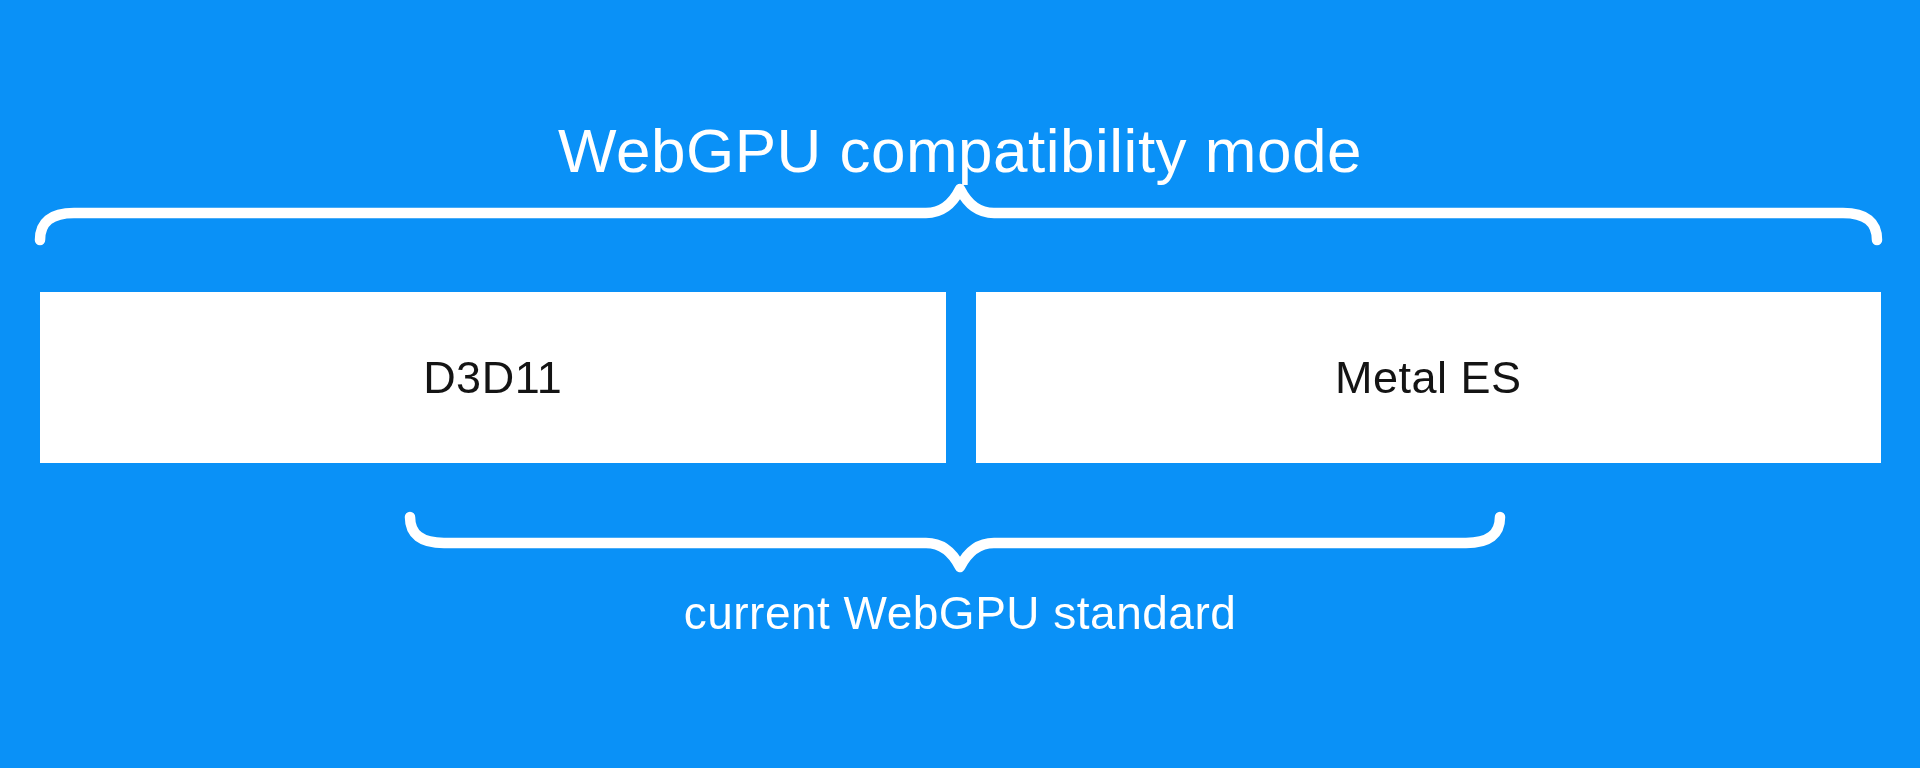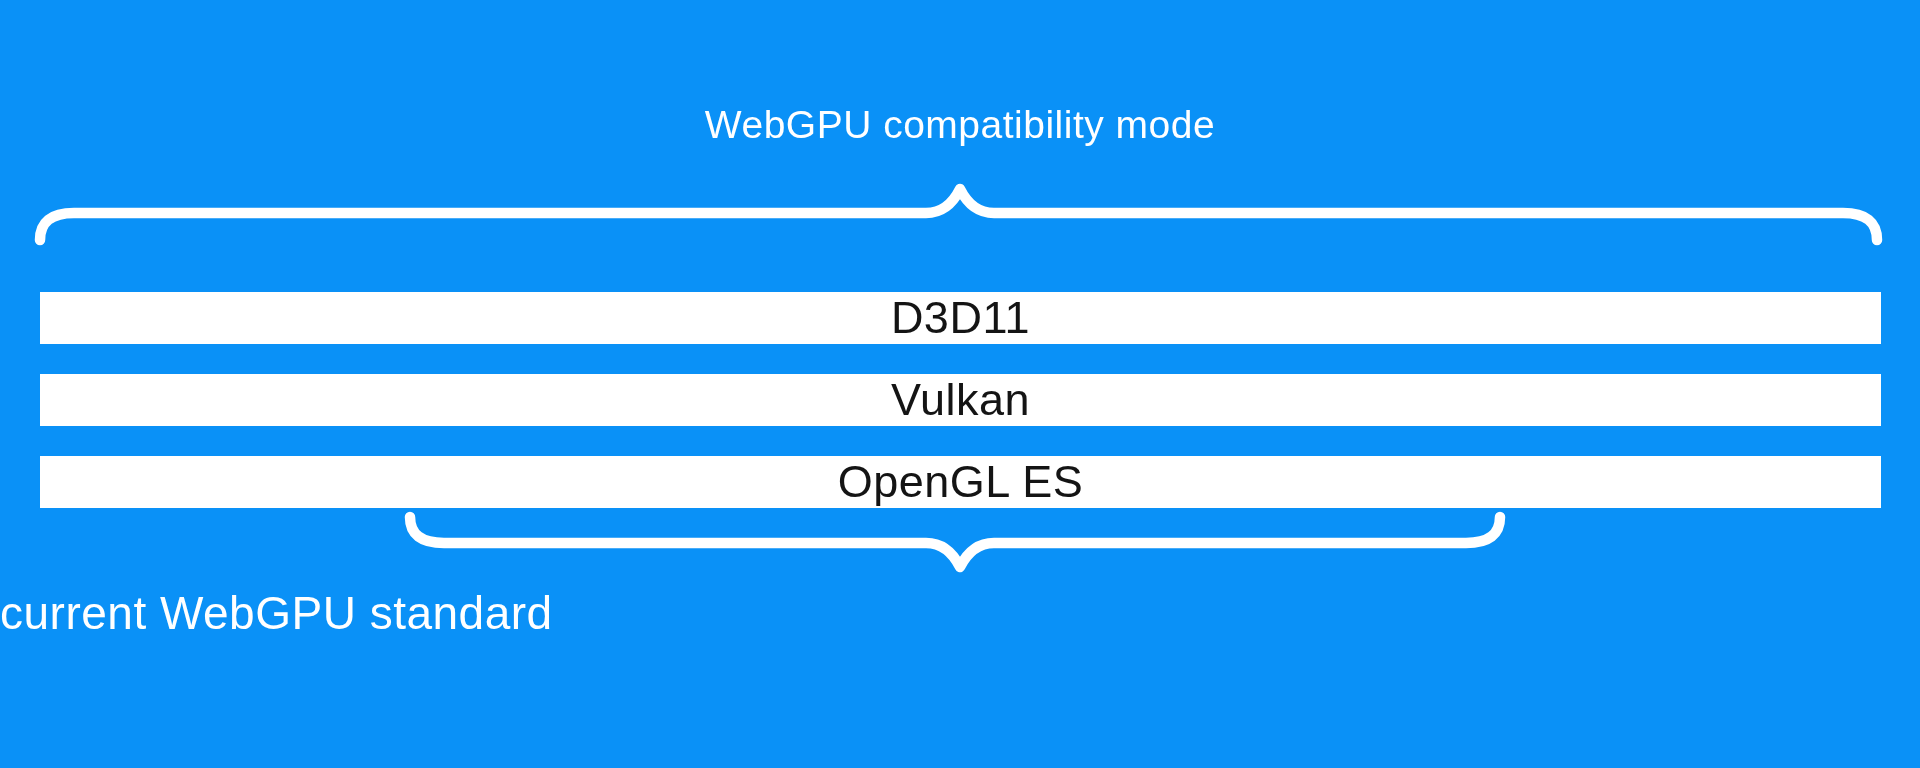--- a/index.html
+++ b/index.html
@@ -18,25 +18,25 @@
   .canvas {
     position: relative;
     width: 1920px;
     height: 768px;
     background: var(--background);
     overflow: hidden;
     font-family: "Liberation Sans", "DejaVu Sans", sans-serif;
   }
   .top-label {
     position: absolute;
-    top: 98px;
+    top: 124px;
     left: 0;
     width: 100%;
     text-align: center;
-    font-size: 39px;
+    font-size: 62px;
     line-height: 54px;
     color: var(--accent-text);
     letter-spacing: 0.5px;
   }
   .brace-svg {
     position: absolute;
     top: 0;
     left: 0;
     width: 1920px;
     height: 768px;
@@ -51,37 +51,37 @@
     stroke-linejoin: round;
   }
   .boxes-row {
     position: absolute;
     top: 292px;
     left: 40px;
     width: 1841px;
     height: 171px;
     display: flex;
     gap: 30px;
-    flex-direction: column;
   }
   .api-box {
     flex: 1 1 0;
     background: var(--box-bg);
     display: flex;
     align-items: center;
     justify-content: center;
     font-size: 45px;
     color: var(--box-text);
     letter-spacing: 0.5px;
   }
   .bottom-label {
     position: absolute;
     top: 586px;
     left: 0;
     width: 100%;
+    text-align: center;
     font-size: 46px;
     line-height: 54px;
     color: var(--accent-text);
     letter-spacing: 0.5px;
   }
 </style>
 </head>
 <body>
 
 <div class="canvas">
@@ -103,22 +103,19 @@
              Q 972 543 994 543
              L 1466 543
              Q 1500 543 1500 517"></path>
   </svg>
 
   <div class="boxes-row">
     <div class="api-box">
       <span>D3D11</span>
     </div>
     <div class="api-box">
-      <span>Vulkan</span>
-    </div>
-    <div class="api-box">
-      <span>OpenGL ES</span>
+      <span>Metal ES</span>
     </div>
   </div>
 
   <div class="bottom-label">current WebGPU standard</div>
 
 </div>
 
 </body></html>

